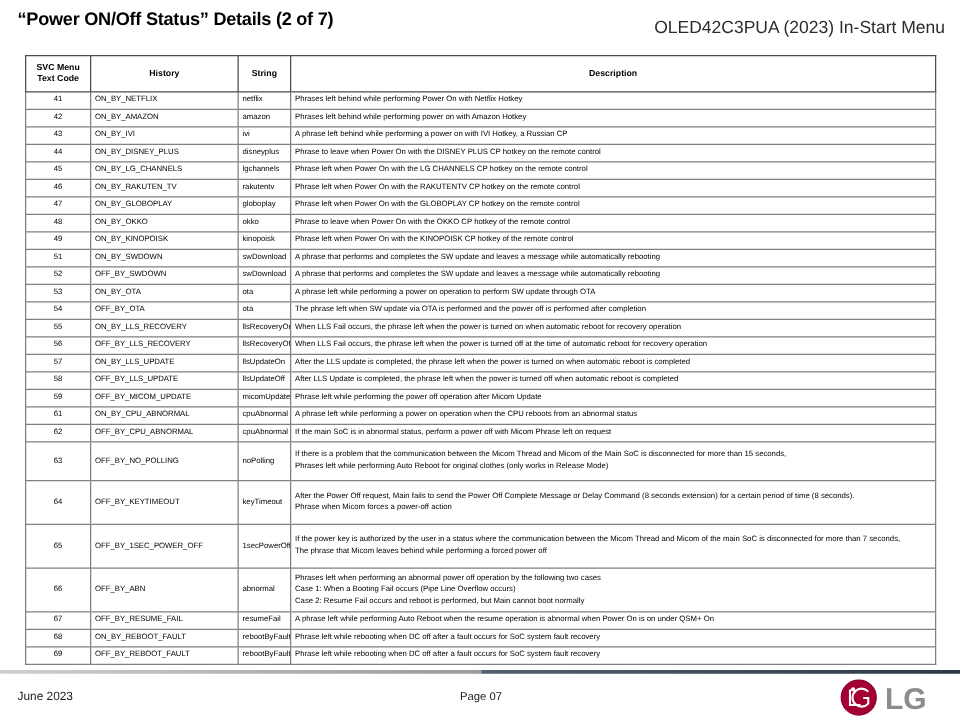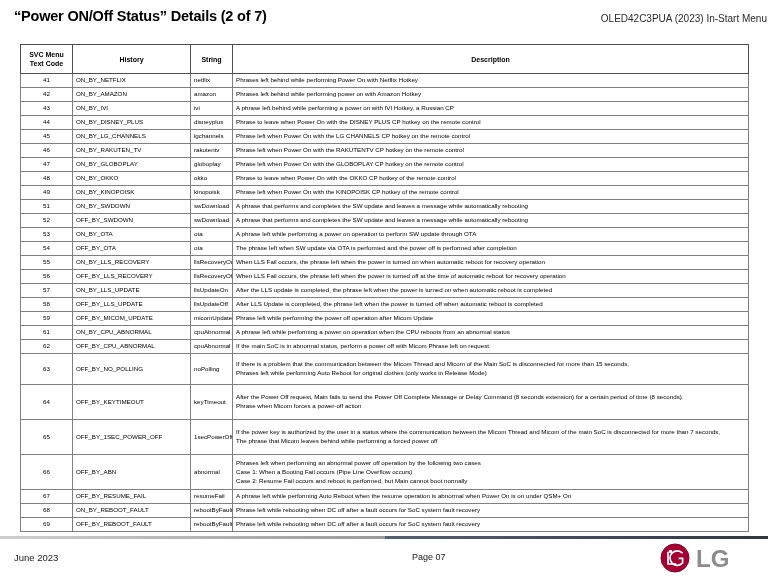--- a/index.html
+++ b/index.html
@@ -28,23 +28,23 @@
     position: absolute;
     left: 14px;
     top: 8px;
     font-size: 14.5px;
     font-weight: bold;
     letter-spacing: -0.2px;
     white-space: nowrap;
   }
   #model-info {
     position: absolute;
-    right: 1px;
+    right: 12px;
     top: 13px;
-    font-size: 10px;
+    font-size: 14px;
     font-weight: normal;
     color: #2b2b2b;
     white-space: nowrap;
   }
 
   
   #spec-table-wrap {
     position: absolute;
     left: 20px;
     top: 44px;
@@ -121,25 +121,24 @@
     top: 552px;
     font-size: 9.5px;
     color: #1a1a1a;
   }
   #footer-page {
     position: absolute;
     left: 368px;
     top: 552px;
     font-size: 9px;
     color: #1a1a1a;
-    margin-left: 44px;
   }
   #lg-logo {
     position: absolute;
-    right: 24px;
+    right: 12px;
     top: 543px;
     width: 84px;
     height: 30px;
   }
 </style>
 </head>
 <body>
 
 <div id="page-header">
   <div id="doc-title">“Power ON/Off Status” Details (2 of 7)</div>

